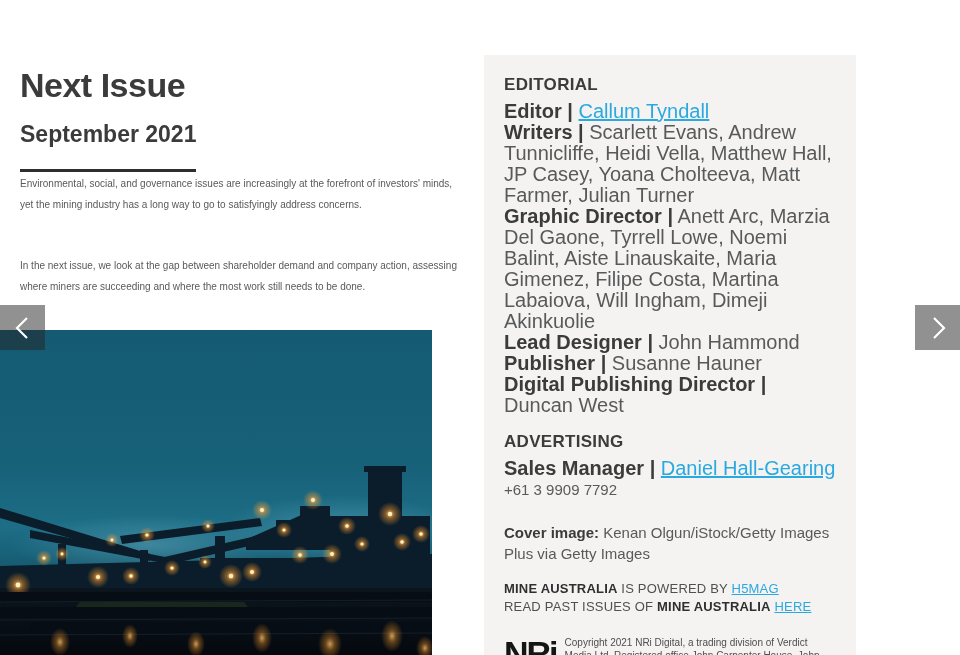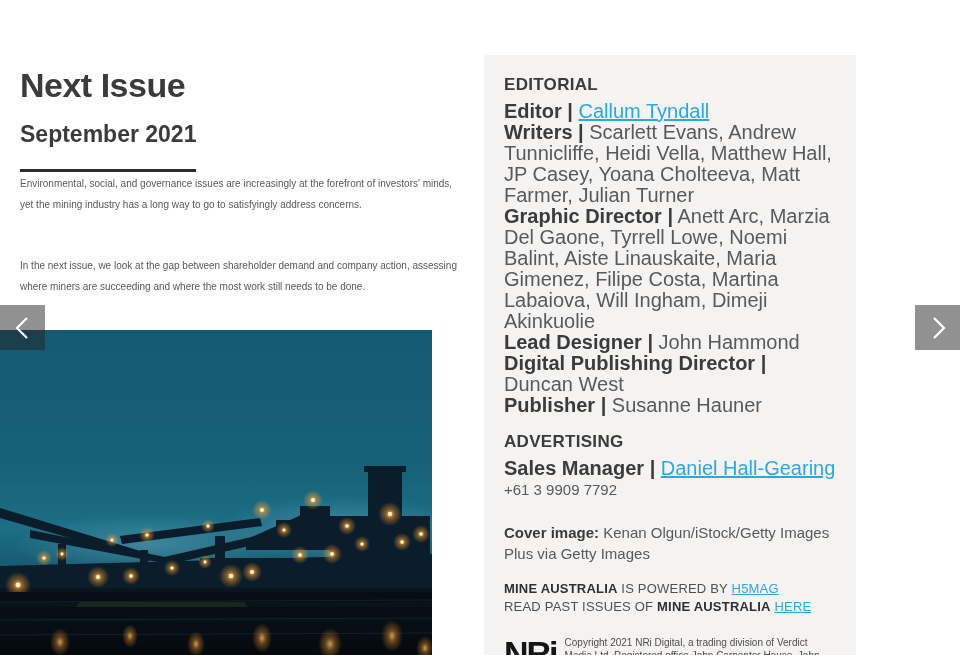--- a/index.html
+++ b/index.html
@@ -229,26 +229,26 @@
   </p>
   <p class="credit">
     <span class="lbl">Graphic Director |</span>
     <span>Anett Arc, Marzia Del Gaone, Tyrrell Lowe, Noemi Balint, Aiste Linauskaite, Maria Gimenez, Filipe Costa, Martina Labaiova, Will Ingham, Dimeji Akinkuolie</span>
   </p>
   <p class="credit">
     <span class="lbl">Lead Designer |</span>
     <span>John Hammond</span>
   </p>
   <p class="credit">
+    <span class="lbl">Publisher |</span>
+    <span>Susanne Hauner</span>
+  </p>
+  <p class="credit">
     <span class="lbl">Digital Publishing Director |</span>
     <span>Duncan West</span>
-  </p>
-  <p class="credit">
-    <span class="lbl">Publisher |</span>
-    <span>Susanne Hauner</span>
   </p>
 
   <h2 class="adv">ADVERTISING</h2>
   <p class="credit">
     <span class="lbl">Sales Manager |</span>
     <a class="link">Daniel Hall-Gearing</a>
   </p>
   <p class="phone">+61 3 9909 7792</p>
 
   <p class="cover-line">

